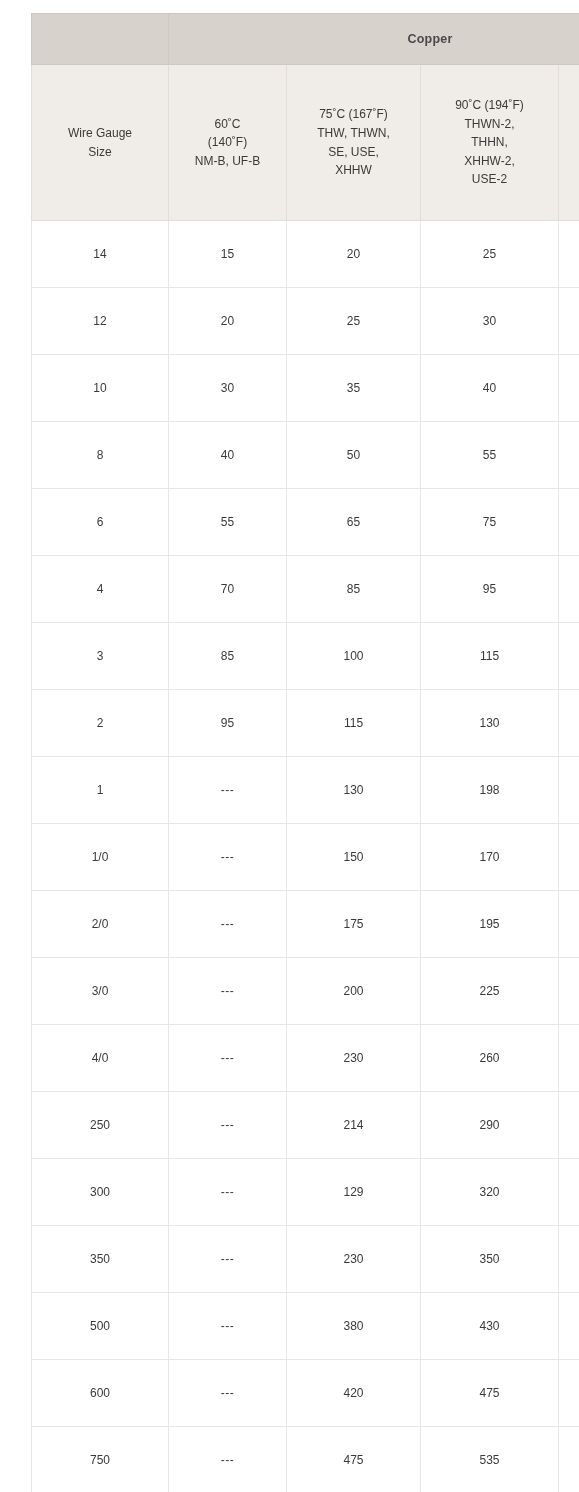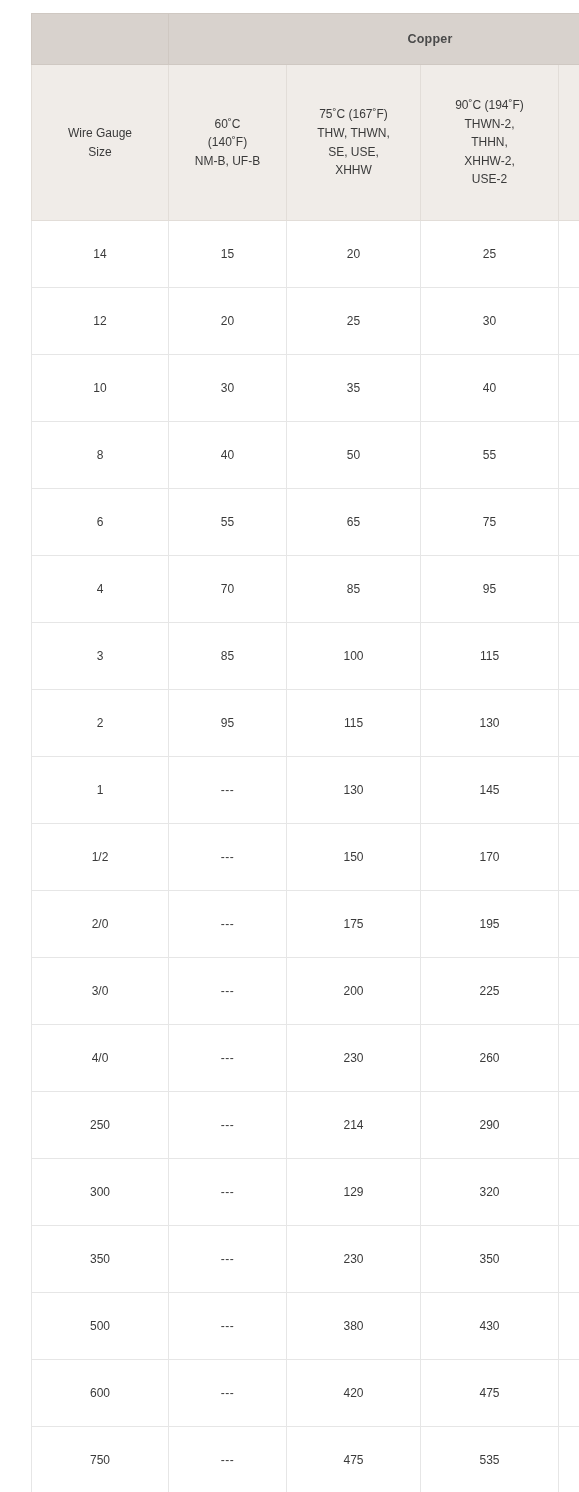--- a/index.html
+++ b/index.html
@@ -172,25 +172,25 @@
             <td>2</td>
             <td>95</td>
             <td>115</td>
             <td>130</td>
             <td></td>
           </tr>
           <tr>
             <td>1</td>
             <td class="dash">---</td>
             <td>130</td>
-            <td>145</td>
-            <td></td>
-          </tr>
-          <tr>
-            <td>1/2</td>
+            <td>198</td>
+            <td></td>
+          </tr>
+          <tr>
+            <td>1/0</td>
             <td class="dash">---</td>
             <td>150</td>
             <td>170</td>
             <td></td>
           </tr>
           <tr>
             <td>2/0</td>
             <td class="dash">---</td>
             <td>175</td>
             <td>195</td>

